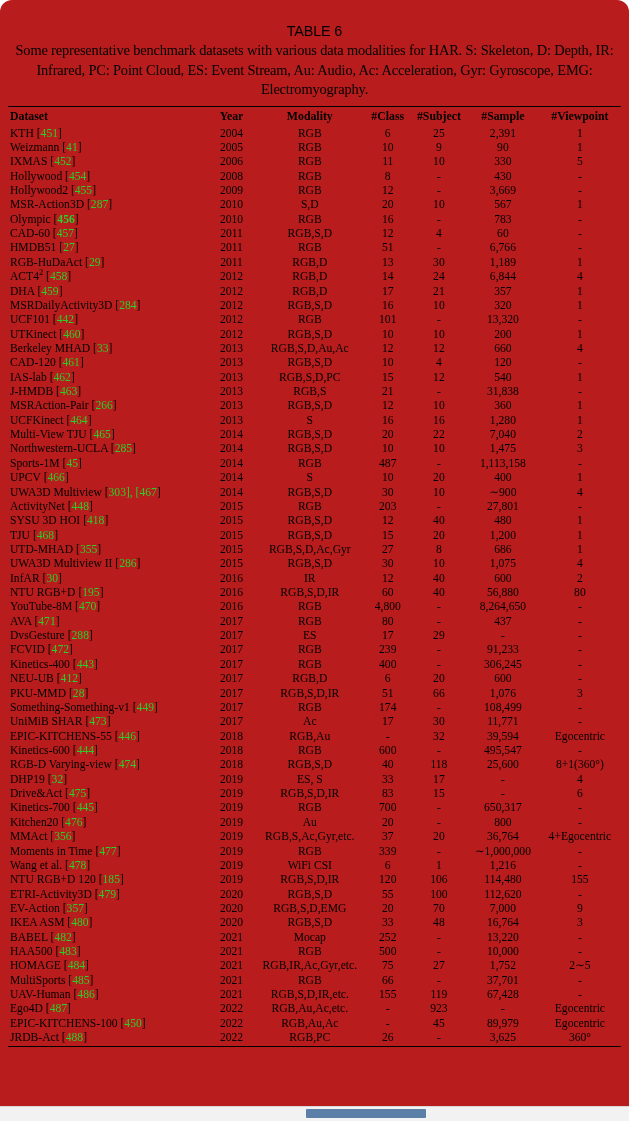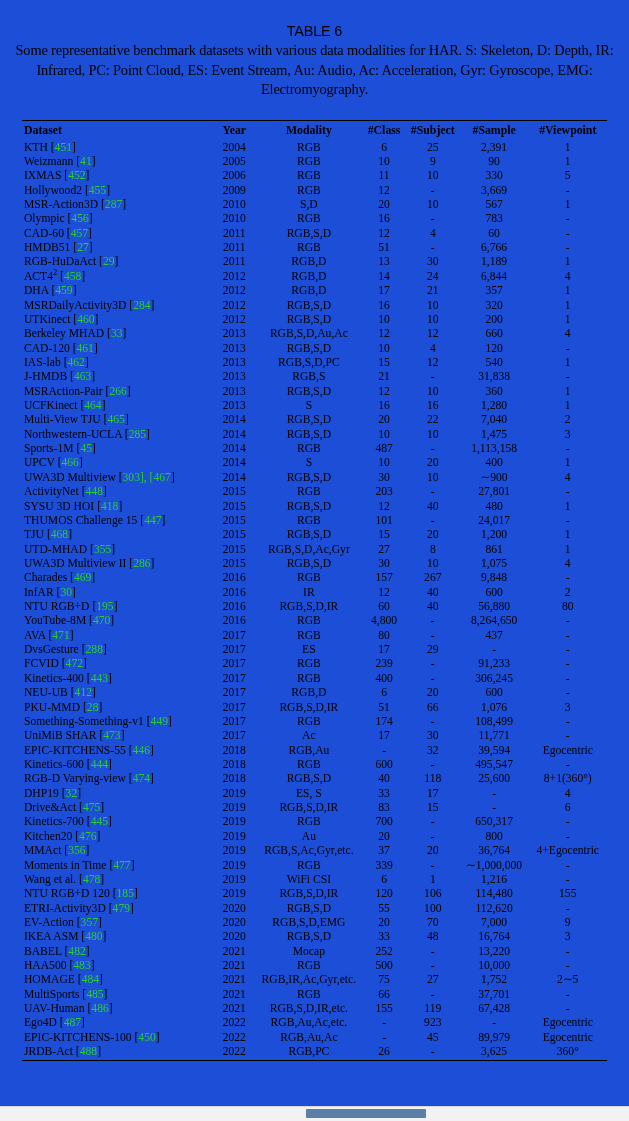--- a/index.html
+++ b/index.html
@@ -13,40 +13,41 @@
     font-family: "Liberation Serif", "DejaVu Serif", serif;
     color: #000000;
     overflow: hidden;
   }
   .page {
     width: 629px;
     height: 1121px;
     position: relative;
     box-sizing: border-box;
     padding: 0;
-    background: #1d4ed8;
+    background: #b91c1c;
+    border-radius: 12px;
   }
   .caption {
     text-align: center;
     font-family: "Liberation Sans", "DejaVu Sans", sans-serif;
     font-size: 14.4px;
     line-height: 19.3px;
     padding: 22px 8px 0 8px;
     letter-spacing: -0.15px;
   }
   .caption-title {
     display: block;
   }
   .caption-body {
     display: block;
     font-family: Liberation Serif, serif;
   }
   .table-wrap {
-    padding: 0 22px;
-    margin-top: 21px;
+    padding: 0 8px;
+    margin-top: 7px;
   }
   table.t6 {
     width: 100%;
     border-collapse: collapse;
     font-size: 11.6px;
     line-height: 14.36px;
   }
   table.t6 thead th {
     font-weight: bold;
     font-size: 11.8px;
@@ -150,39 +151,48 @@
           <tr>
             <td class="c-dataset"><span>IXMAS</span> <span>[</span><span class="ref" style="color: rgb(42, 208, 42);">452</span><span>]</span></td>
             <td class="c-year">2006</td>
             <td class="c-mod">RGB</td>
             <td class="c-class">11</td>
             <td class="c-subject">10</td>
             <td class="c-sample">330</td>
             <td class="c-view">5</td>
           </tr>
           <tr>
+            <td class="c-dataset"><span>Hollywood</span> <span>[</span><span class="ref" style="color: rgb(42, 208, 42);">454</span><span>]</span></td>
+            <td class="c-year">2008</td>
+            <td class="c-mod">RGB</td>
+            <td class="c-class">8</td>
+            <td class="c-subject">-</td>
+            <td class="c-sample">430</td>
+            <td class="c-view">-</td>
+          </tr>
+          <tr>
             <td class="c-dataset"><span>Hollywood2</span> <span>[</span><span class="ref" style="color: rgb(42, 208, 42);">455</span><span>]</span></td>
             <td class="c-year">2009</td>
             <td class="c-mod">RGB</td>
             <td class="c-class">12</td>
             <td class="c-subject">-</td>
             <td class="c-sample">3,669</td>
             <td class="c-view">-</td>
           </tr>
           <tr>
             <td class="c-dataset"><span>MSR-Action3D</span> <span>[</span><span class="ref" style="color: rgb(42, 208, 42);">287</span><span>]</span></td>
             <td class="c-year">2010</td>
             <td class="c-mod">S,D</td>
             <td class="c-class">20</td>
             <td class="c-subject">10</td>
             <td class="c-sample">567</td>
             <td class="c-view">1</td>
           </tr>
           <tr>
-            <td class="c-dataset"><span>Olympic</span> <span>[</span><span class="ref" style="color: rgb(42, 208, 42);">456</span><span>]</span></td>
+            <td class="c-dataset"><span>Olympic</span> <span>[</span><span class="ref" style="color: rgb(42, 208, 42); font-weight: bold;">456</span><span>]</span></td>
             <td class="c-year">2010</td>
             <td class="c-mod">RGB</td>
             <td class="c-class">16</td>
             <td class="c-subject">-</td>
             <td class="c-sample">783</td>
             <td class="c-view">-</td>
           </tr>
           <tr>
             <td class="c-dataset"><span>CAD-60</span> <span>[</span><span class="ref" style="color: rgb(42, 208, 42);">457</span><span>]</span></td>
             <td class="c-year">2011</td>
@@ -231,20 +241,29 @@
           <tr>
             <td class="c-dataset"><span>MSRDailyActivity3D</span> <span>[</span><span class="ref" style="color: rgb(42, 208, 42); text-align: right;">284</span><span>]</span></td>
             <td class="c-year">2012</td>
             <td class="c-mod">RGB,S,D</td>
             <td class="c-class">16</td>
             <td class="c-subject">10</td>
             <td class="c-sample">320</td>
             <td class="c-view">1</td>
           </tr>
           <tr>
+            <td class="c-dataset"><span>UCF101</span> <span>[</span><span class="ref" style="color: rgb(42, 208, 42);">442</span><span>]</span></td>
+            <td class="c-year">2012</td>
+            <td class="c-mod">RGB</td>
+            <td class="c-class">101</td>
+            <td class="c-subject">-</td>
+            <td class="c-sample">13,320</td>
+            <td class="c-view">-</td>
+          </tr>
+          <tr>
             <td class="c-dataset"><span>UTKinect</span> <span>[</span><span class="ref" style="color: rgb(42, 208, 42);">460</span><span>]</span></td>
             <td class="c-year">2012</td>
             <td class="c-mod">RGB,S,D</td>
             <td class="c-class">10</td>
             <td class="c-subject">10</td>
             <td class="c-sample">200</td>
             <td class="c-view">1</td>
           </tr>
           <tr>
             <td class="c-dataset"><span>Berkeley MHAD</span> <span>[</span><span class="ref" style="color: rgb(42, 208, 42);">33</span><span>]</span></td>
@@ -357,63 +376,45 @@
           <tr>
             <td class="c-dataset"><span>SYSU 3D HOI</span> <span>[</span><span class="ref" style="color: rgb(42, 208, 42);">418</span><span>]</span></td>
             <td class="c-year">2015</td>
             <td class="c-mod">RGB,S,D</td>
             <td class="c-class">12</td>
             <td class="c-subject">40</td>
             <td class="c-sample">480</td>
             <td class="c-view">1</td>
           </tr>
           <tr>
-            <td class="c-dataset"><span>THUMOS Challenge 15</span> <span>[</span><span class="ref" style="color: rgb(42, 208, 42);">447</span><span>]</span></td>
-            <td class="c-year">2015</td>
-            <td class="c-mod">RGB</td>
-            <td class="c-class">101</td>
-            <td class="c-subject">-</td>
-            <td class="c-sample">24,017</td>
-            <td class="c-view">-</td>
-          </tr>
-          <tr>
             <td class="c-dataset"><span>TJU</span> <span>[</span><span class="ref" style="color: rgb(42, 208, 42);">468</span><span>]</span></td>
             <td class="c-year">2015</td>
             <td class="c-mod">RGB,S,D</td>
             <td class="c-class">15</td>
             <td class="c-subject">20</td>
             <td class="c-sample">1,200</td>
             <td class="c-view">1</td>
           </tr>
           <tr>
             <td class="c-dataset"><span>UTD-MHAD</span> <span>[</span><span class="ref" style="color: rgb(42, 208, 42);">355</span><span>]</span></td>
             <td class="c-year">2015</td>
             <td class="c-mod">RGB,S,D,Ac,Gyr</td>
             <td class="c-class">27</td>
             <td class="c-subject">8</td>
-            <td class="c-sample">861</td>
+            <td class="c-sample">686</td>
             <td class="c-view">1</td>
           </tr>
           <tr>
             <td class="c-dataset"><span>UWA3D Multiview II</span> <span>[</span><span class="ref" style="color: rgb(42, 208, 42);">286</span><span>]</span></td>
             <td class="c-year">2015</td>
             <td class="c-mod">RGB,S,D</td>
             <td class="c-class">30</td>
             <td class="c-subject">10</td>
             <td class="c-sample">1,075</td>
             <td class="c-view">4</td>
-          </tr>
-          <tr>
-            <td class="c-dataset"><span>Charades</span> <span>[</span><span class="ref" style="color: rgb(42, 208, 42);">469</span><span>]</span></td>
-            <td class="c-year">2016</td>
-            <td class="c-mod">RGB</td>
-            <td class="c-class">157</td>
-            <td class="c-subject">267</td>
-            <td class="c-sample">9,848</td>
-            <td class="c-view">-</td>
           </tr>
           <tr>
             <td class="c-dataset"><span>InfAR</span> <span>[</span><span class="ref" style="color: rgb(42, 208, 42);">30</span><span>]</span></td>
             <td class="c-year">2016</td>
             <td class="c-mod">IR</td>
             <td class="c-class">12</td>
             <td class="c-subject">40</td>
             <td class="c-sample">600</td>
             <td class="c-view">2</td>
           </tr>

